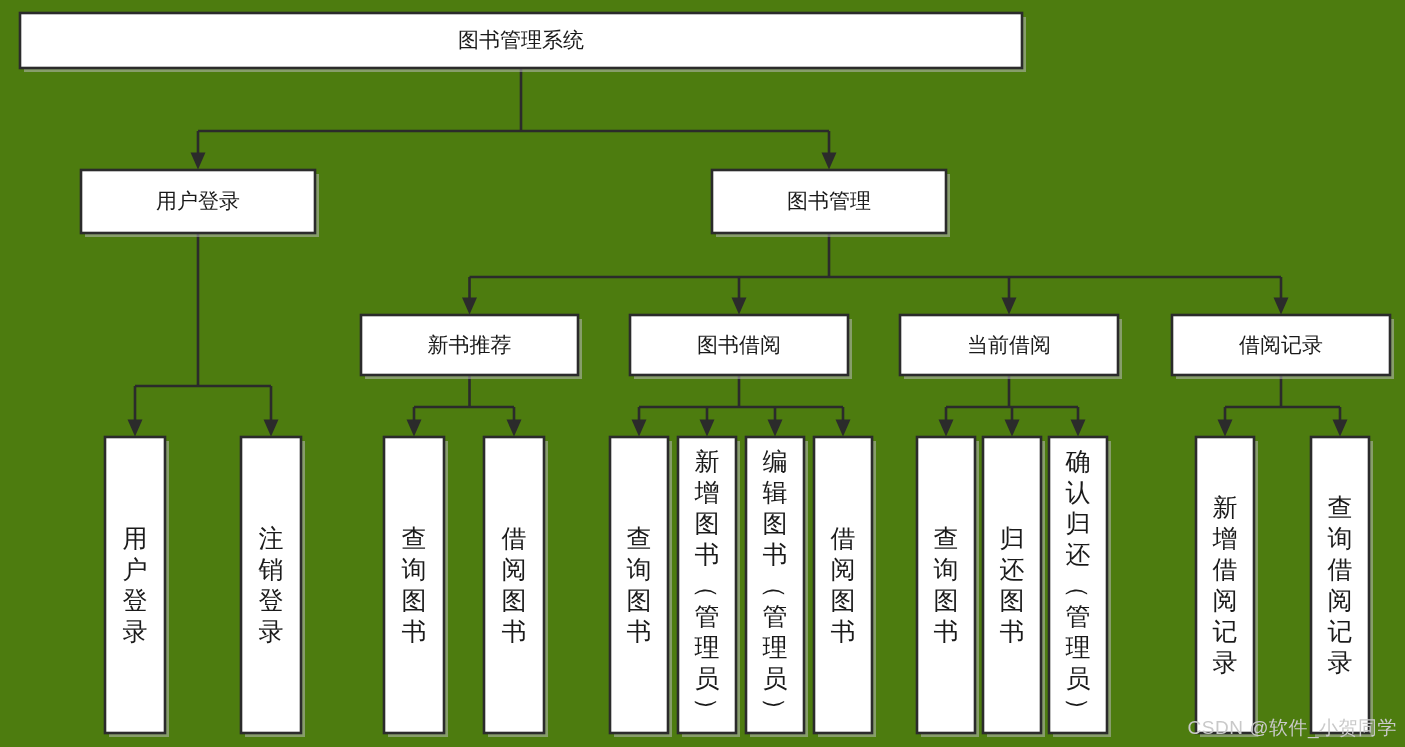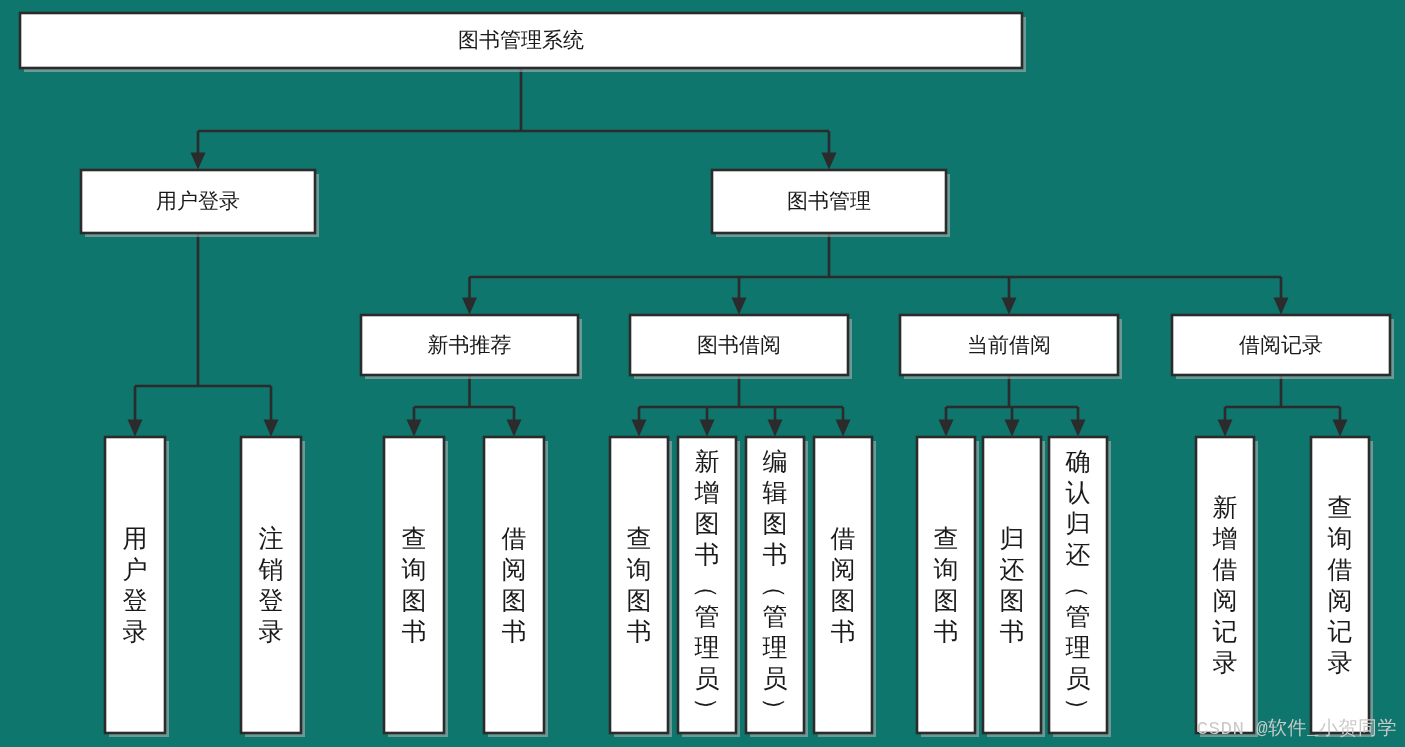--- a/index.html
+++ b/index.html
@@ -7,21 +7,21 @@
     padding: 0;
     background: #ffffff;
   }
   body {
     font-family: "Liberation Sans", "DejaVu Sans", sans-serif;
   }
   #stage {
     position: relative;
     width: 1405px;
     height: 747px;
-    background: #0f766e;
+    background: #4d7c0f;
     overflow: hidden;
   }
   svg#diagram {
     position: absolute;
     left: 0;
     top: 0;
     width: 1405px;
     height: 747px;
     display: block;
   }
@@ -53,21 +53,21 @@
   .leaf-char {
     font-family: "Liberation Sans", "DejaVu Sans", sans-serif;
     font-size: 25px;
     fill: #1a1a1a;
     text-anchor: middle;
   }
   .watermark {
     position: absolute;
     right: 8px;
     bottom: 6px;
-    font-family: Liberation Mono, monospace;
+    font-family: Liberation Sans, sans-serif;
     font-size: 19px;
     color: #c9c9c9;
     letter-spacing: 0.5px;
     white-space: nowrap;
     user-select: none;
   }
 </style>
 </head>
 <body>
 

